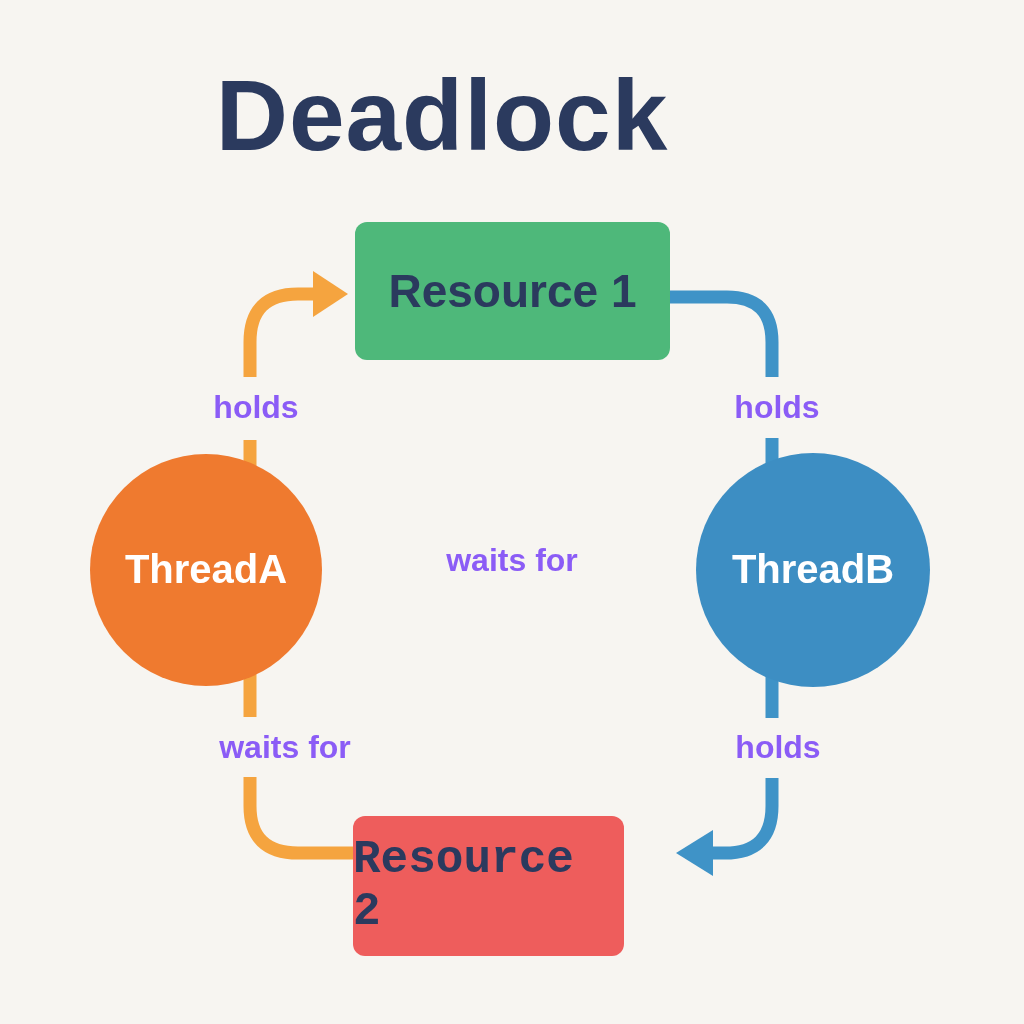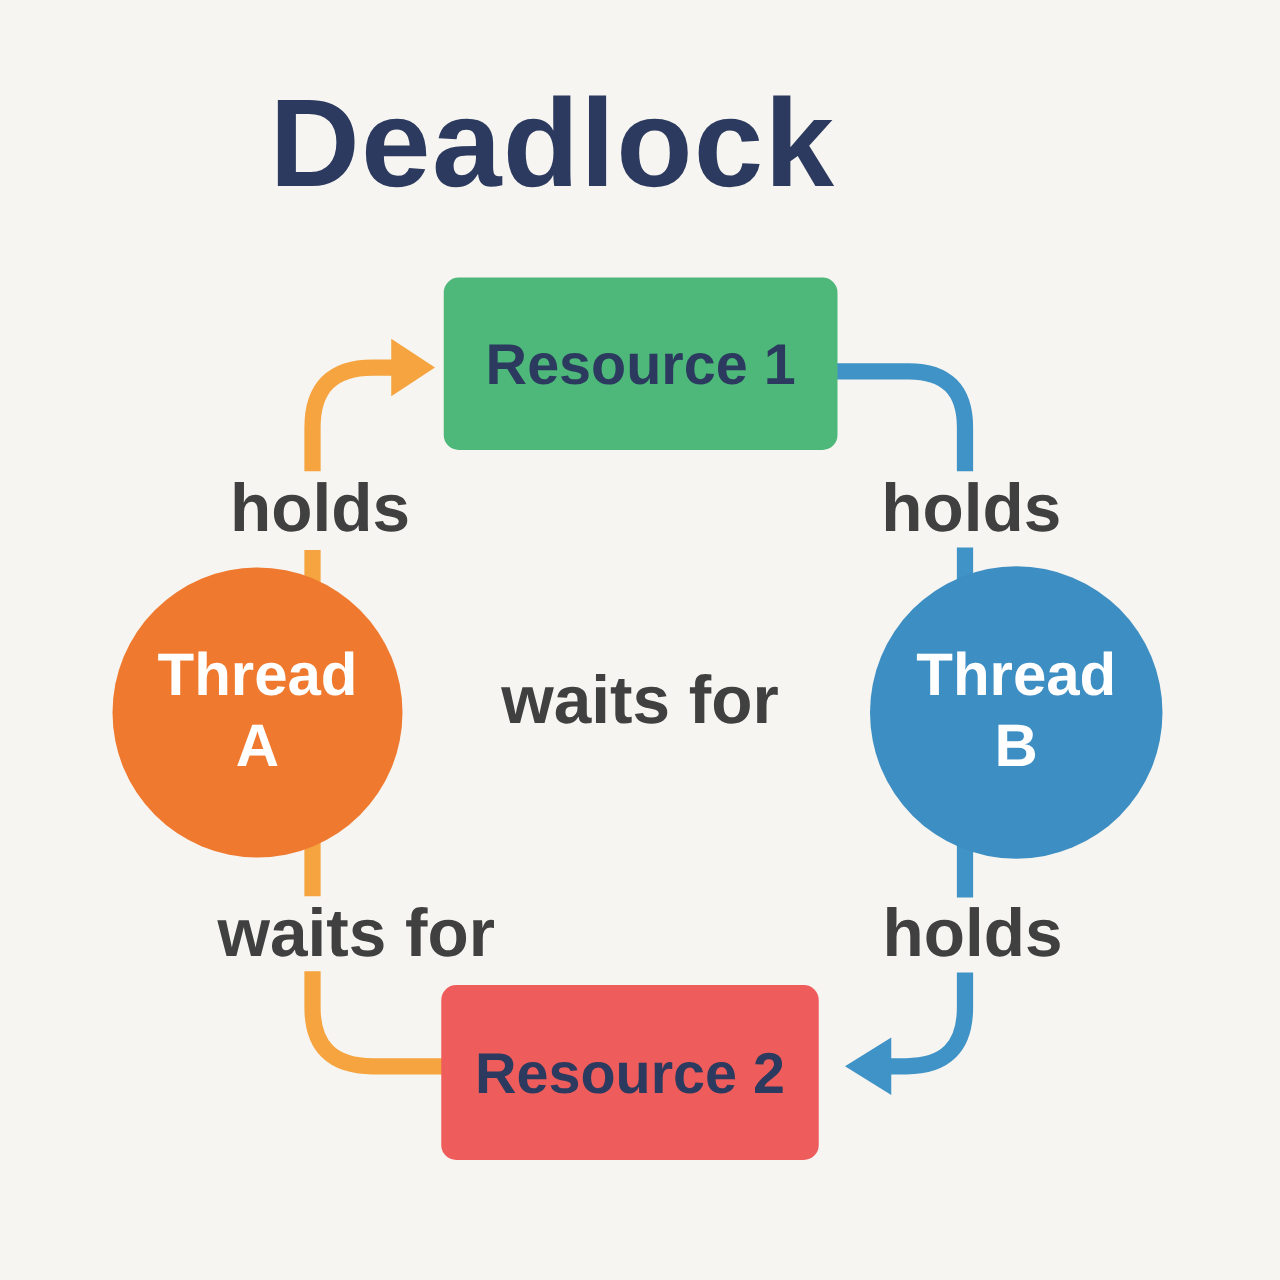--- a/index.html
+++ b/index.html
@@ -49,54 +49,55 @@
     font-weight: 700;
     color: #2b3a5e;
   }
   .resource-1 {
     left: 355px;
     top: 222px;
     background: #4eb87a;
   }
   .resource-2 {
     left: 353px;
-    top: 788px;
-    width: 302px;
+    top: 816px;
+    width: 271px;
     height: 140px;
     background: #ee5d5c;
+    font-family: Liberation Mono, monospace;
   }
   .thread {
     width: 232px;
     height: 232px;
     border-radius: 50%;
-    flex-direction: column;
-    font-size: 48px;
+    flex-direction: row;
+    font-size: 40px;
     font-weight: 700;
     color: #ffffff;
     line-height: 1.18;
     text-align: center;
   }
   .thread-a {
     left: 90px;
     top: 454px;
     background: #ef7a2f;
   }
   .thread-b {
     left: 696px;
     top: 453px;
     width: 234px;
     height: 234px;
     background: #3d8ec3;
   }
   .edge-label {
     position: absolute;
     transform: translate(-50%, -50%);
-    font-size: 54px;
+    font-size: 32px;
     font-weight: 700;
-    color: #404040;
+    color: #8b5cf6;
     white-space: nowrap;
   }
   .lbl-holds-left        { left: 256px; top: 407px; }
   .lbl-holds-right       { left: 777px; top: 407px; }
   .lbl-waits-center      { left: 512px; top: 560px; }
   .lbl-waits-bottom-left { left: 285px; top: 747px; }
   .lbl-holds-bottom-right{ left: 778px; top: 747px; }
 </style>
 </head>
 <body>

